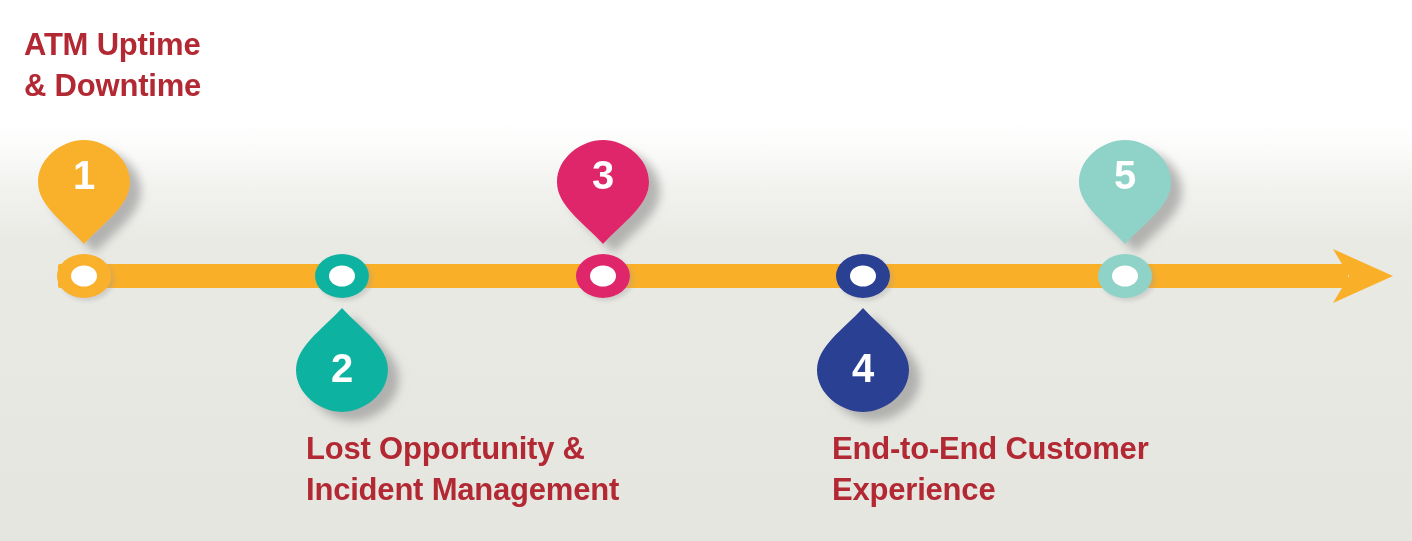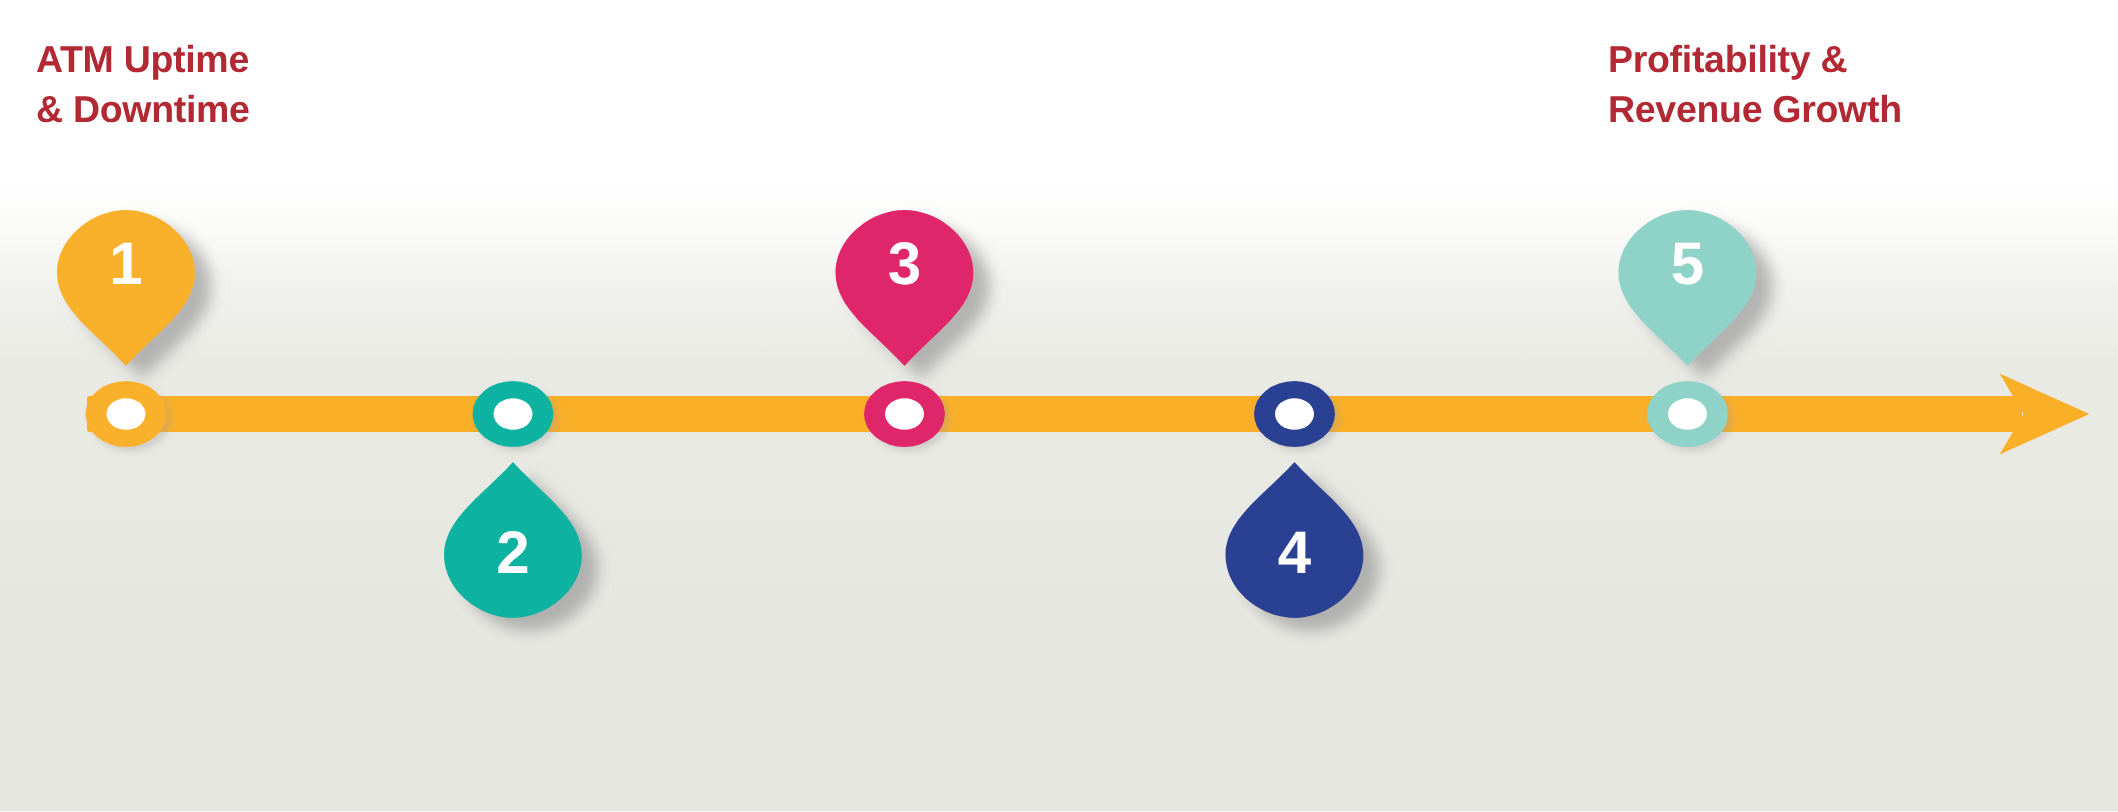--- a/index.html
+++ b/index.html
@@ -29,21 +29,21 @@
   #diagram {
     position:absolute;
     left:0; top:0;
     width:1412px; height:541px;
   }
   
   .label {
     position:absolute;
     color:#b22833;
     font-weight:bold;
-    font-size:25px;
+    font-size:31px;
     line-height:1.33;
     letter-spacing:-0.2px;
     white-space:pre-line;
   }
   #label-1 { left:24px;  top:24px;  }
   #label-3 { left:535px; top:24px;  }
   #label-5 { left:1072px;top:24px;  }
   #label-2 { left:306px; top:428px; }
   #label-4 { left:832px; top:428px; }
 </style>
@@ -117,16 +117,18 @@
           C 1171 206, 1145 222, 1125 244 Z" fill="#8fd2c8" filter="url(#pinShadow)"></path>
           <text x="1125" y="189" text-anchor="middle" fill="#ffffff" font-family="&quot;Liberation Sans&quot;, sans-serif" font-size="40" font-weight="bold">5</text>
           <ellipse cx="1125" cy="276" rx="27" ry="22" fill="#8fd2c8" filter="url(#nodeShadow)"></ellipse>
           <ellipse cx="1125" cy="276" rx="13" ry="10.5" fill="#ffffff"></ellipse>
         </g>
       </g>
   </svg>
 
   <div class="label" id="label-1">ATM Uptime
 &amp; Downtime</div>
-  <div class="label" id="label-5">Profitability &amp;
-Revenue Growth</div>
+  <div class="label" id="label-2">Lost Opportunity &amp;
+Incident Management</div>
+  <div class="label" id="label-4">End-to-End Customer
+Experience</div>
 
 </div>
 
 </body></html>

